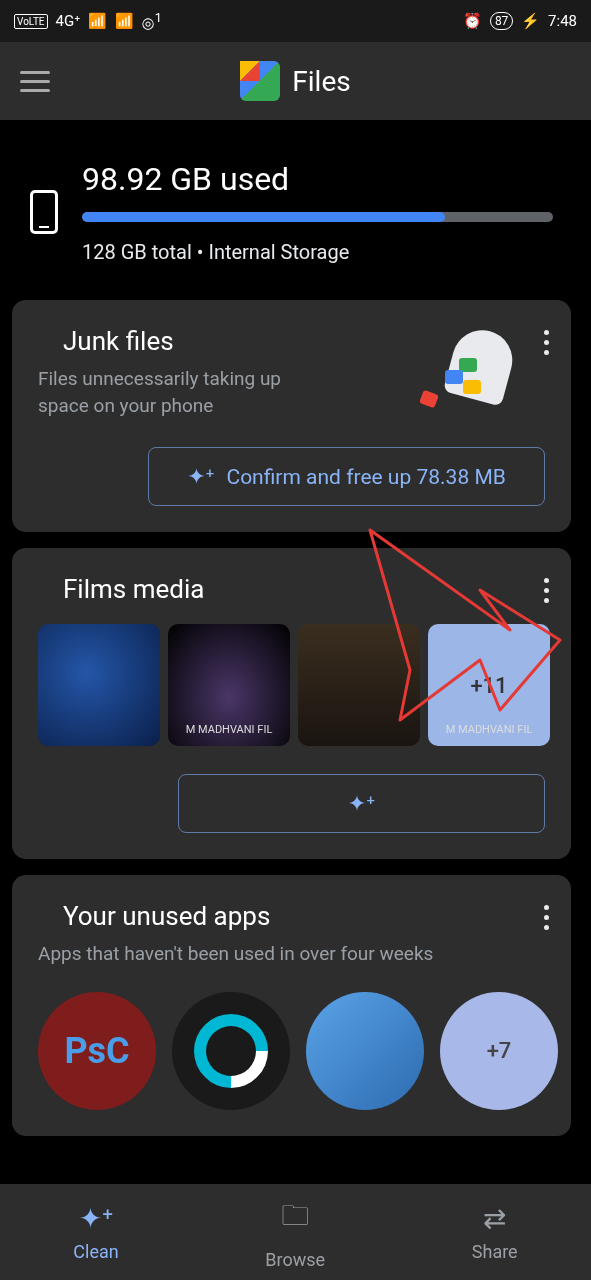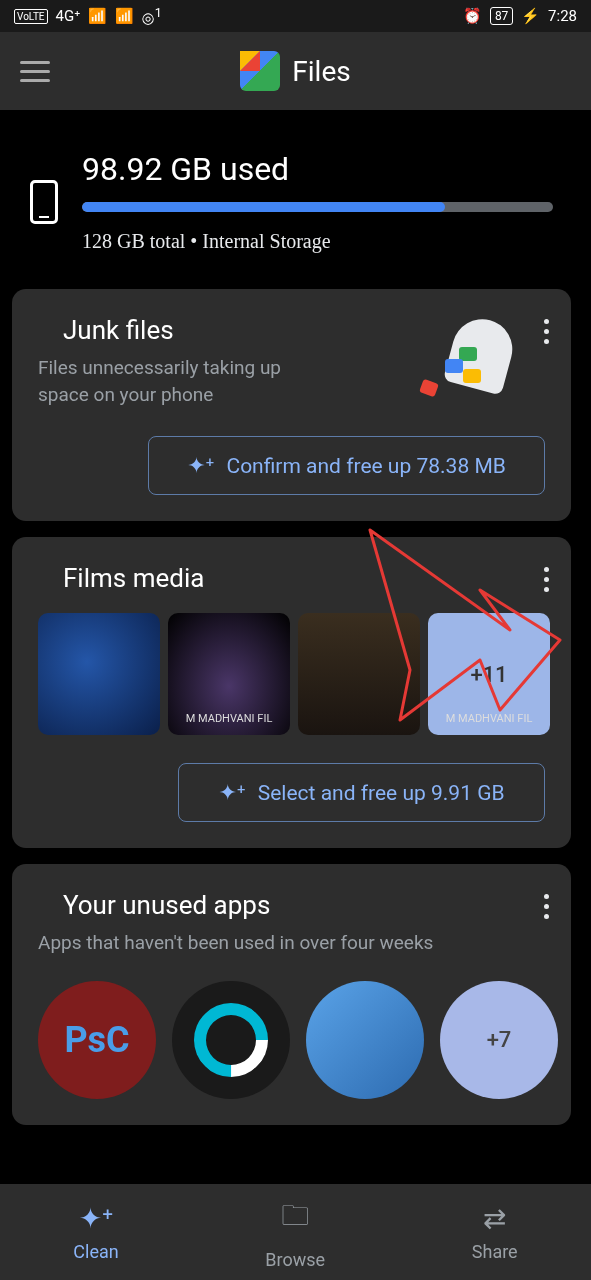--- a/index.html
+++ b/index.html
@@ -6,32 +6,32 @@
 body {
   width: 591px;
   height: 1280px;
   background: #000;
   font-family: 'Roboto', -apple-system, sans-serif;
   color: #fff;
   overflow: hidden;
   position: relative;
 }
 .status-bar {
-  height: 32px;
+  height: 42px;
   display: flex;
   justify-content: space-between;
   align-items: center;
   padding: 0 14px;
   font-size: 15px;
   background: #1a1a1a;
 }
 .status-left { display: flex; gap: 8px; align-items: center; }
 .status-right { display: flex; gap: 8px; align-items: center; }
 .volte { font-size: 10px; border: 1px solid #fff; padding: 1px 2px; border-radius: 2px; }
-.battery-box { border: 1.5px solid #fff; padding: 1px 4px; font-size: 12px; border-radius: 3px; }
+.battery-box { border: 1.5px solid #fff; padding: 1px 4px; font-size: 12px; border-radius: 9px; }
 .app-bar {
   height: 78px;
   background: #2d2d2d;
   display: flex;
   align-items: center;
   padding: 0 20px;
   gap: 20px;
 }
 .hamburger { display: flex; flex-direction: column; gap: 6px; cursor: pointer; }
 .hamburger span { width: 30px; height: 3px; background: #aaa; border-radius: 2px; }
@@ -88,21 +88,21 @@
   border-radius: 5px;
   overflow: hidden;
   margin-bottom: 18px;
 }
 .progress-fill {
   height: 100%;
   background: #4285f4;
   border-radius: 5px;
   width: 77%;
 }
-.storage-total { font-size: 20px; color: #e8eaed; font-family: Liberation Serif, serif; }
+.storage-total { font-size: 20px; color: #e8eaed; }
 .card {
   background: #2d2d2d;
   border-radius: 14px;
   padding: 26px;
   margin-bottom: 16px;
   position: relative;
 }
 .card-title { font-size: 26px; font-weight: 400; margin-bottom: 10px; margin-left: 25px; }
 .card-subtitle { font-size: 19px; color: #9aa0a6; line-height: 1.4; max-width: 290px; }
 .card-menu {
@@ -228,21 +228,21 @@
     <span class="volte">VoLTE</span>
     <span>4G⁺</span>
     <span>📶</span>
     <span>📶</span>
     <span>◎<sup>1</sup></span>
   </div>
   <div class="status-right">
     <span>⏰</span>
     <span class="battery-box">87</span>
     <span>⚡</span>
-    <span>7:28</span>
+    <span>7:48</span>
   </div>
 </div>
 
 <div class="app-bar">
   <div class="hamburger">
     <span></span>
       <span></span>
       <span></span>
   </div>
   <div class="app-title-wrap">
@@ -297,21 +297,20 @@
         <div class="thumb-label">M MADHVANI FIL</div>
       </div>
       <div class="thumb t3"></div>
       <div class="thumb t4">
         <div class="thumb-overlay">+11</div>
         <div class="thumb-label">M MADHVANI FIL</div>
       </div>
     </div>
     <div class="action-btn wide">
       <span class="sparkle">✦⁺</span>
-      <span>Select and free up 9.91 GB</span>
     </div>
   </div>
 
   <div class="card">
     <div class="card-menu">
         <span></span>
         <span></span>
         <span></span>
       </div>
     <div class="card-title">Your unused apps</div>

